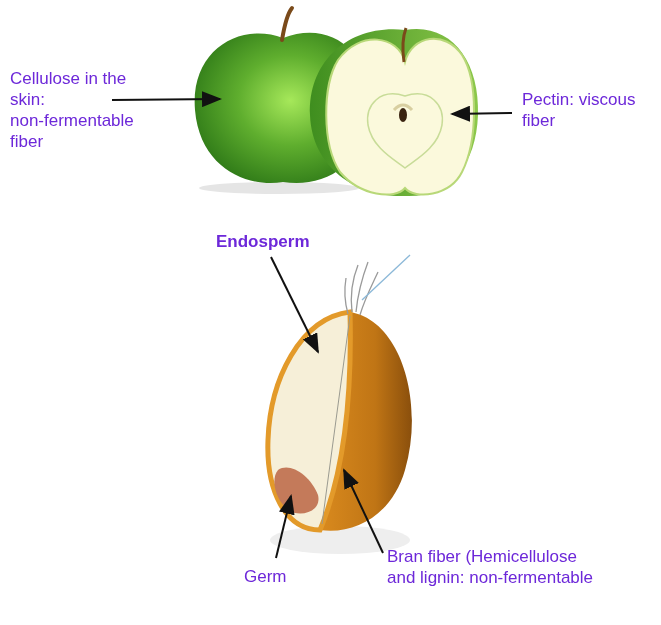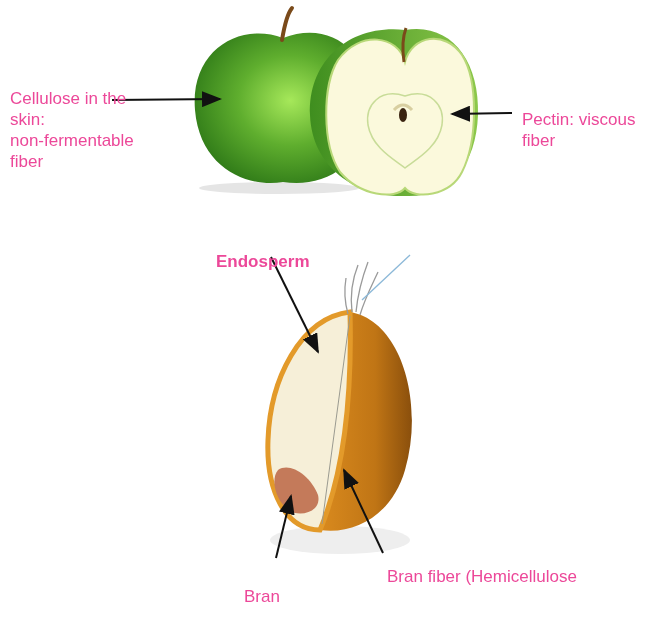--- a/index.html
+++ b/index.html
@@ -1,18 +1,18 @@
 <!DOCTYPE html>
 <html><head>
 <meta charset="utf-8">
 <style>
   html, body { margin:0; padding:0; background:#ffffff; }
   body { width:661px; height:625px; position:relative; overflow:hidden;
          font-family:"Liberation Sans", sans-serif; color:#111; }
-  .label { position:absolute; font-size:17px; line-height:21px; color:#ec4899; white-space:nowrap;margin-top:20px; }
+  .label { position:absolute; font-size:17px; line-height:21px; color:#6d28d9; white-space:nowrap; }
   svg.art { position:absolute; left:0; top:0; }
 </style>
 </head>
 <body>
 
 <svg class="art" width="661" height="625" viewBox="0 0 661 625">
   <defs>
     <radialGradient id="appleGrad" cx="0.55" cy="0.45" r="0.6">
       <stop offset="0" stop-color="#a6e85a"></stop>
       <stop offset="0.5" stop-color="#5fae2e"></stop>
@@ -77,17 +77,18 @@
   <div>fiber</div>
 </div>
 
 <div class="label" style="left:522px;top:89px;">
   <div>Pectin: viscous</div>
   <div>fiber</div>
 </div>
 
 <div class="label" style="left:216px;top:231px;font-weight:bold;">Endosperm</div>
 
-<div class="label" style="left:244px;top:566px;">Bran</div>
+<div class="label" style="left:244px;top:566px;">Germ</div>
 
 <div class="label" style="left:387px;top:546px;">
   <div>Bran fiber (Hemicellulose</div>
+  <div>and lignin: non-fermentable</div>
 </div>
 
 </body></html>

